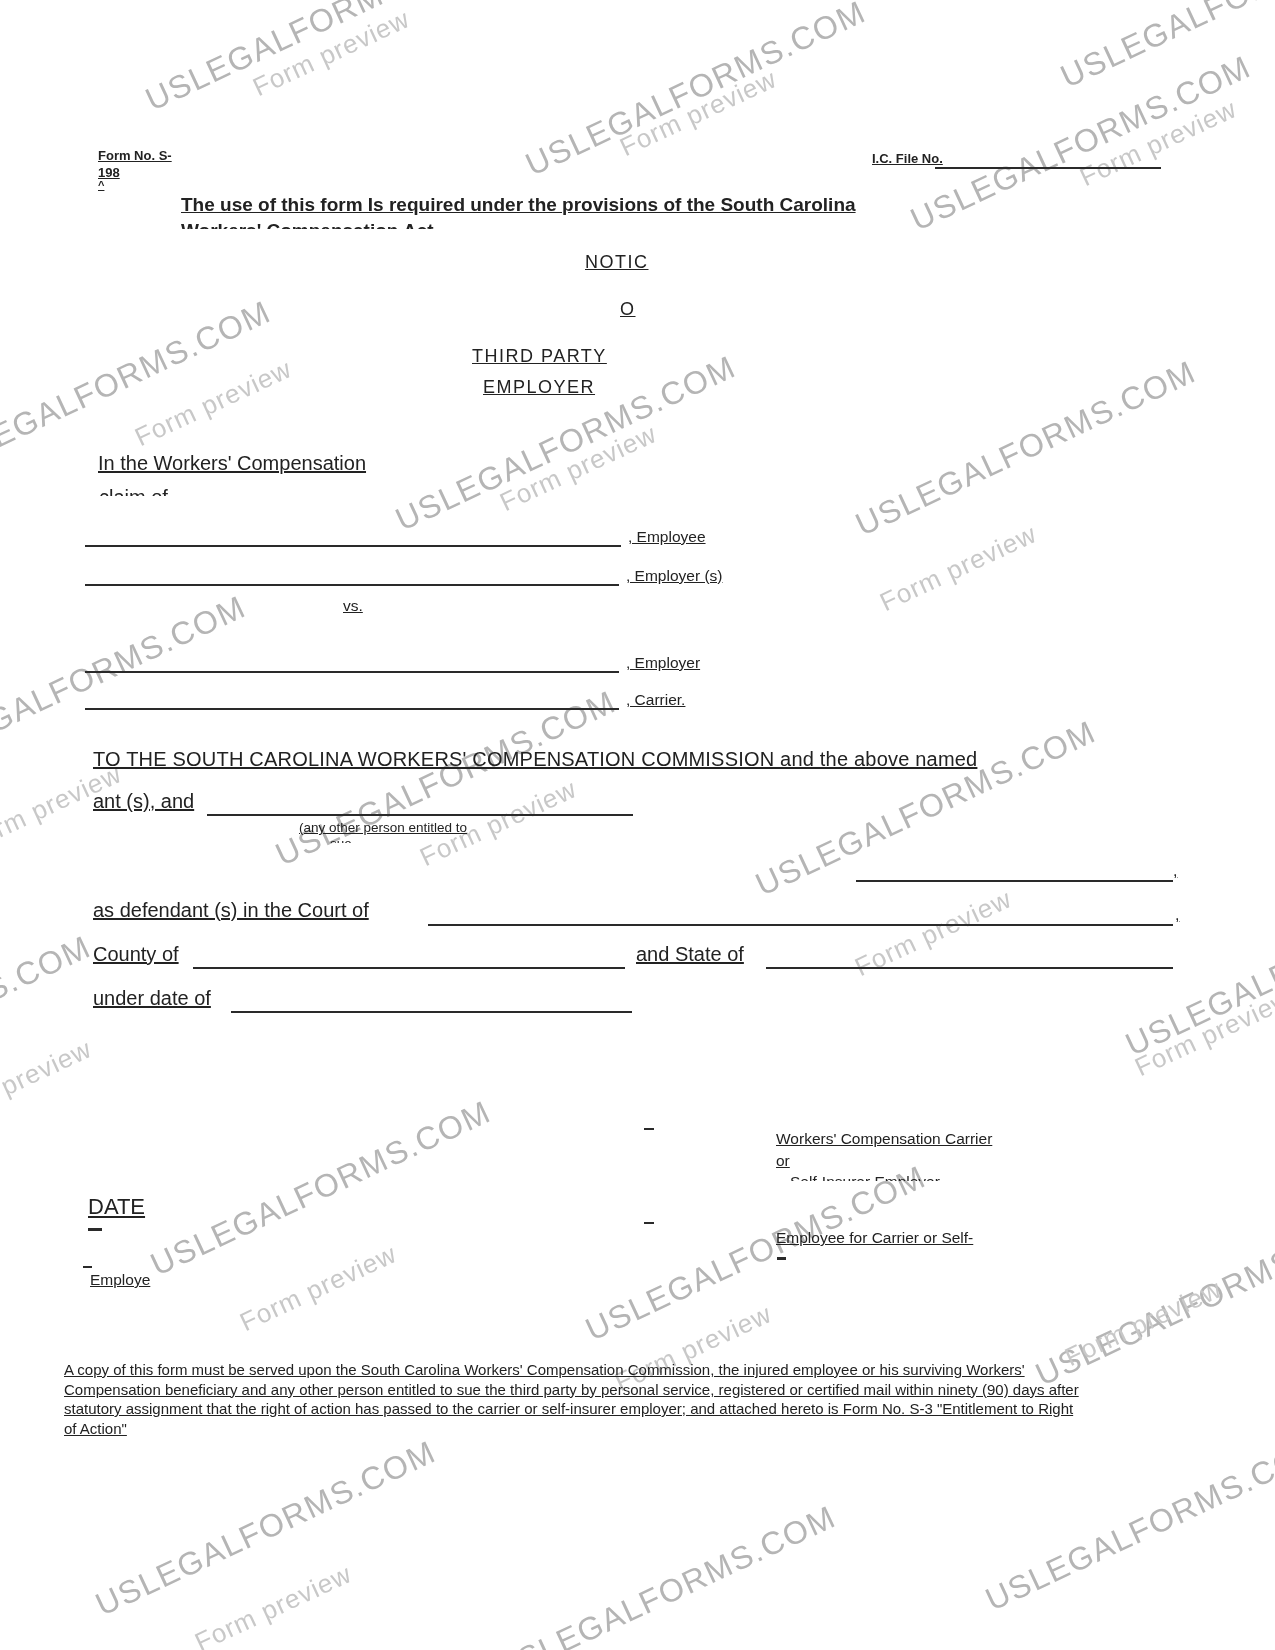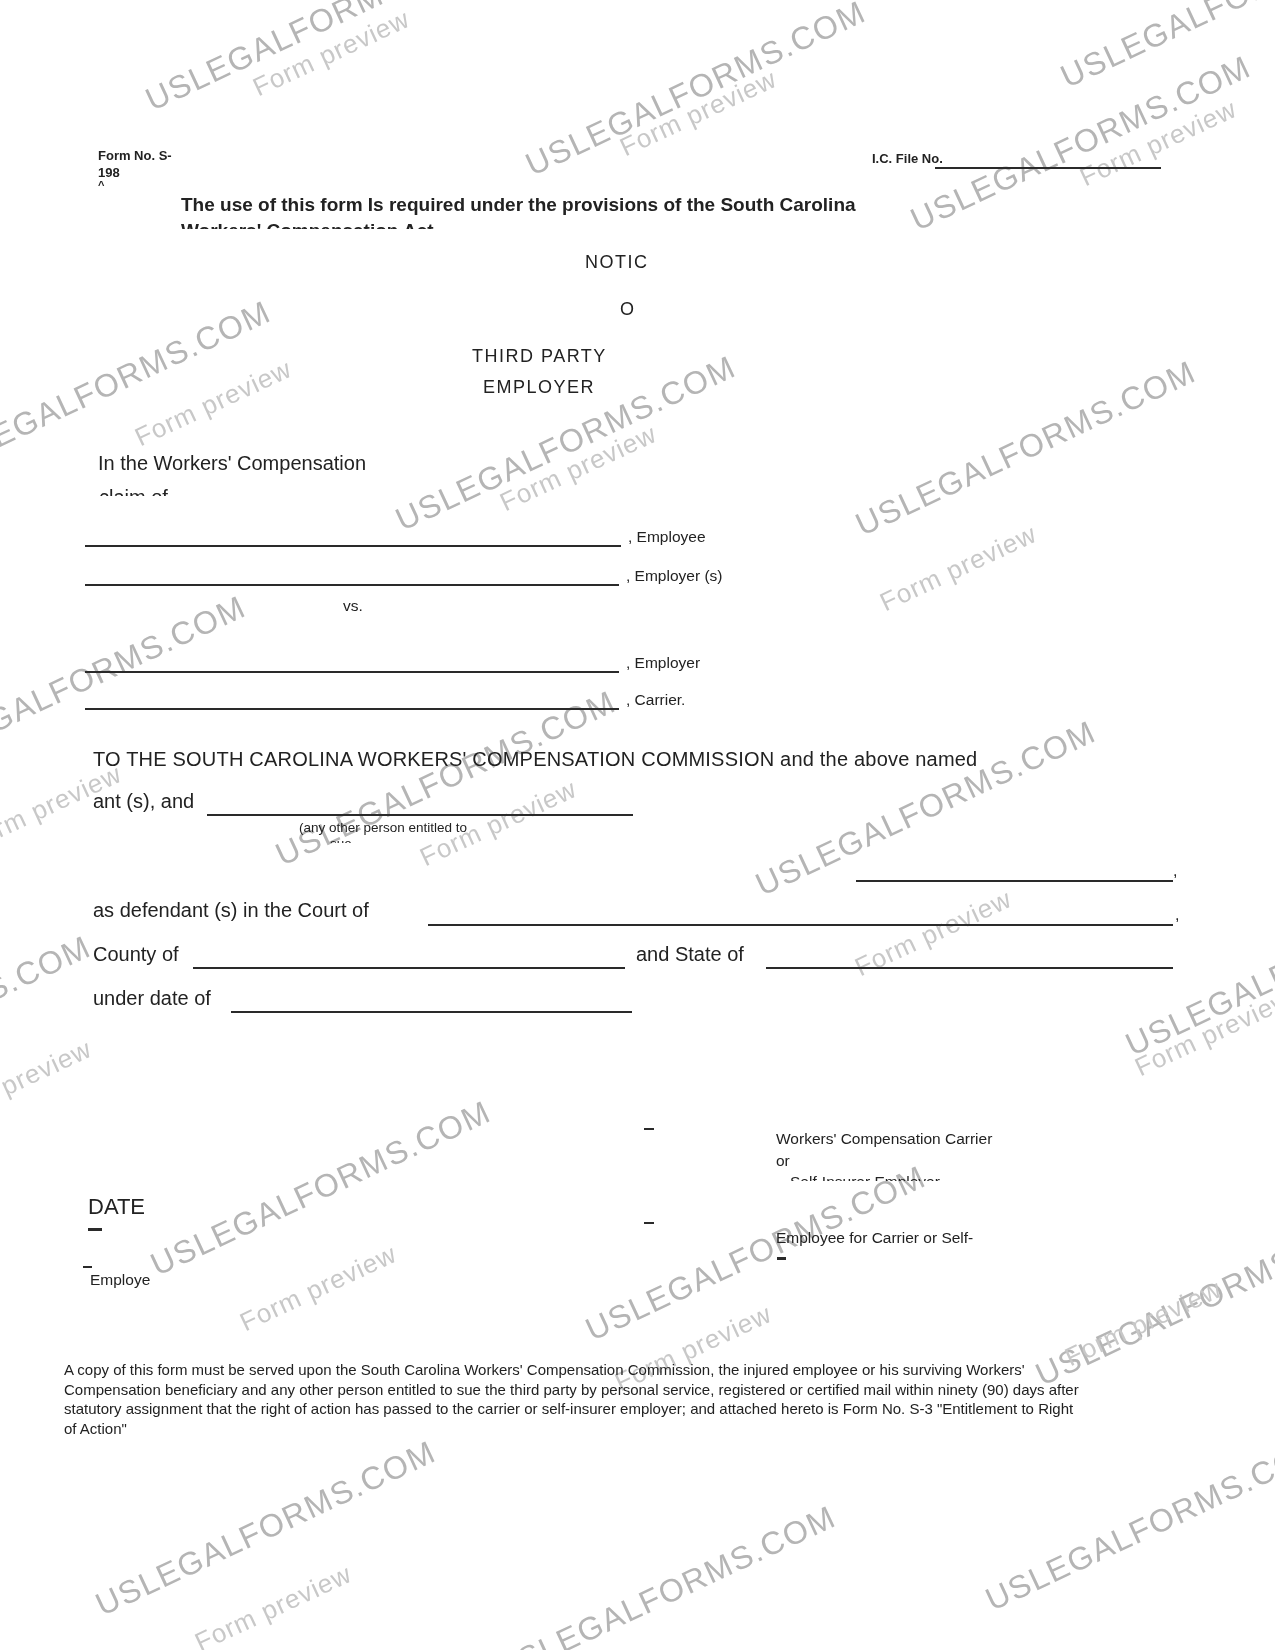--- a/index.html
+++ b/index.html
@@ -8,21 +8,21 @@
     position:relative; width:1275px; height:1650px; background:#ffffff;
     overflow:hidden; font-family:"Liberation Sans", sans-serif; color:#222;
   }
   .wm-layer { position:absolute; inset:0; z-index:0; }
   .wm {
     position:absolute; transform:rotate(-25deg); transform-origin:0 0;
     white-space:nowrap; pointer-events:none;
   }
   .wm-brand { font-size:32px; letter-spacing:1.5px; }
   .wm-preview { font-size:26px; letter-spacing:1px; }
-  .abs { position:absolute; white-space:nowrap; z-index:1; }
+  .abs { position:absolute; white-space:nowrap; z-index:1;text-decoration:underline; }
   .rule { position:absolute; height:2px; background:#2a2a2a; z-index:1; }
   .cut { position:absolute; overflow:hidden; white-space:nowrap; z-index:1; }
   .cut > span { display:block; }
   .b { font-weight:bold; }
   .s13 { font-size:13px; line-height:17px; }
   .s15 { font-size:15.5px; }
   .s20 { font-size:20px; }
   .title { font-size:18px; letter-spacing:1.5px; }
   .footer-note { font-size:15px; line-height:19.5px; white-space:normal; }
 </style>

